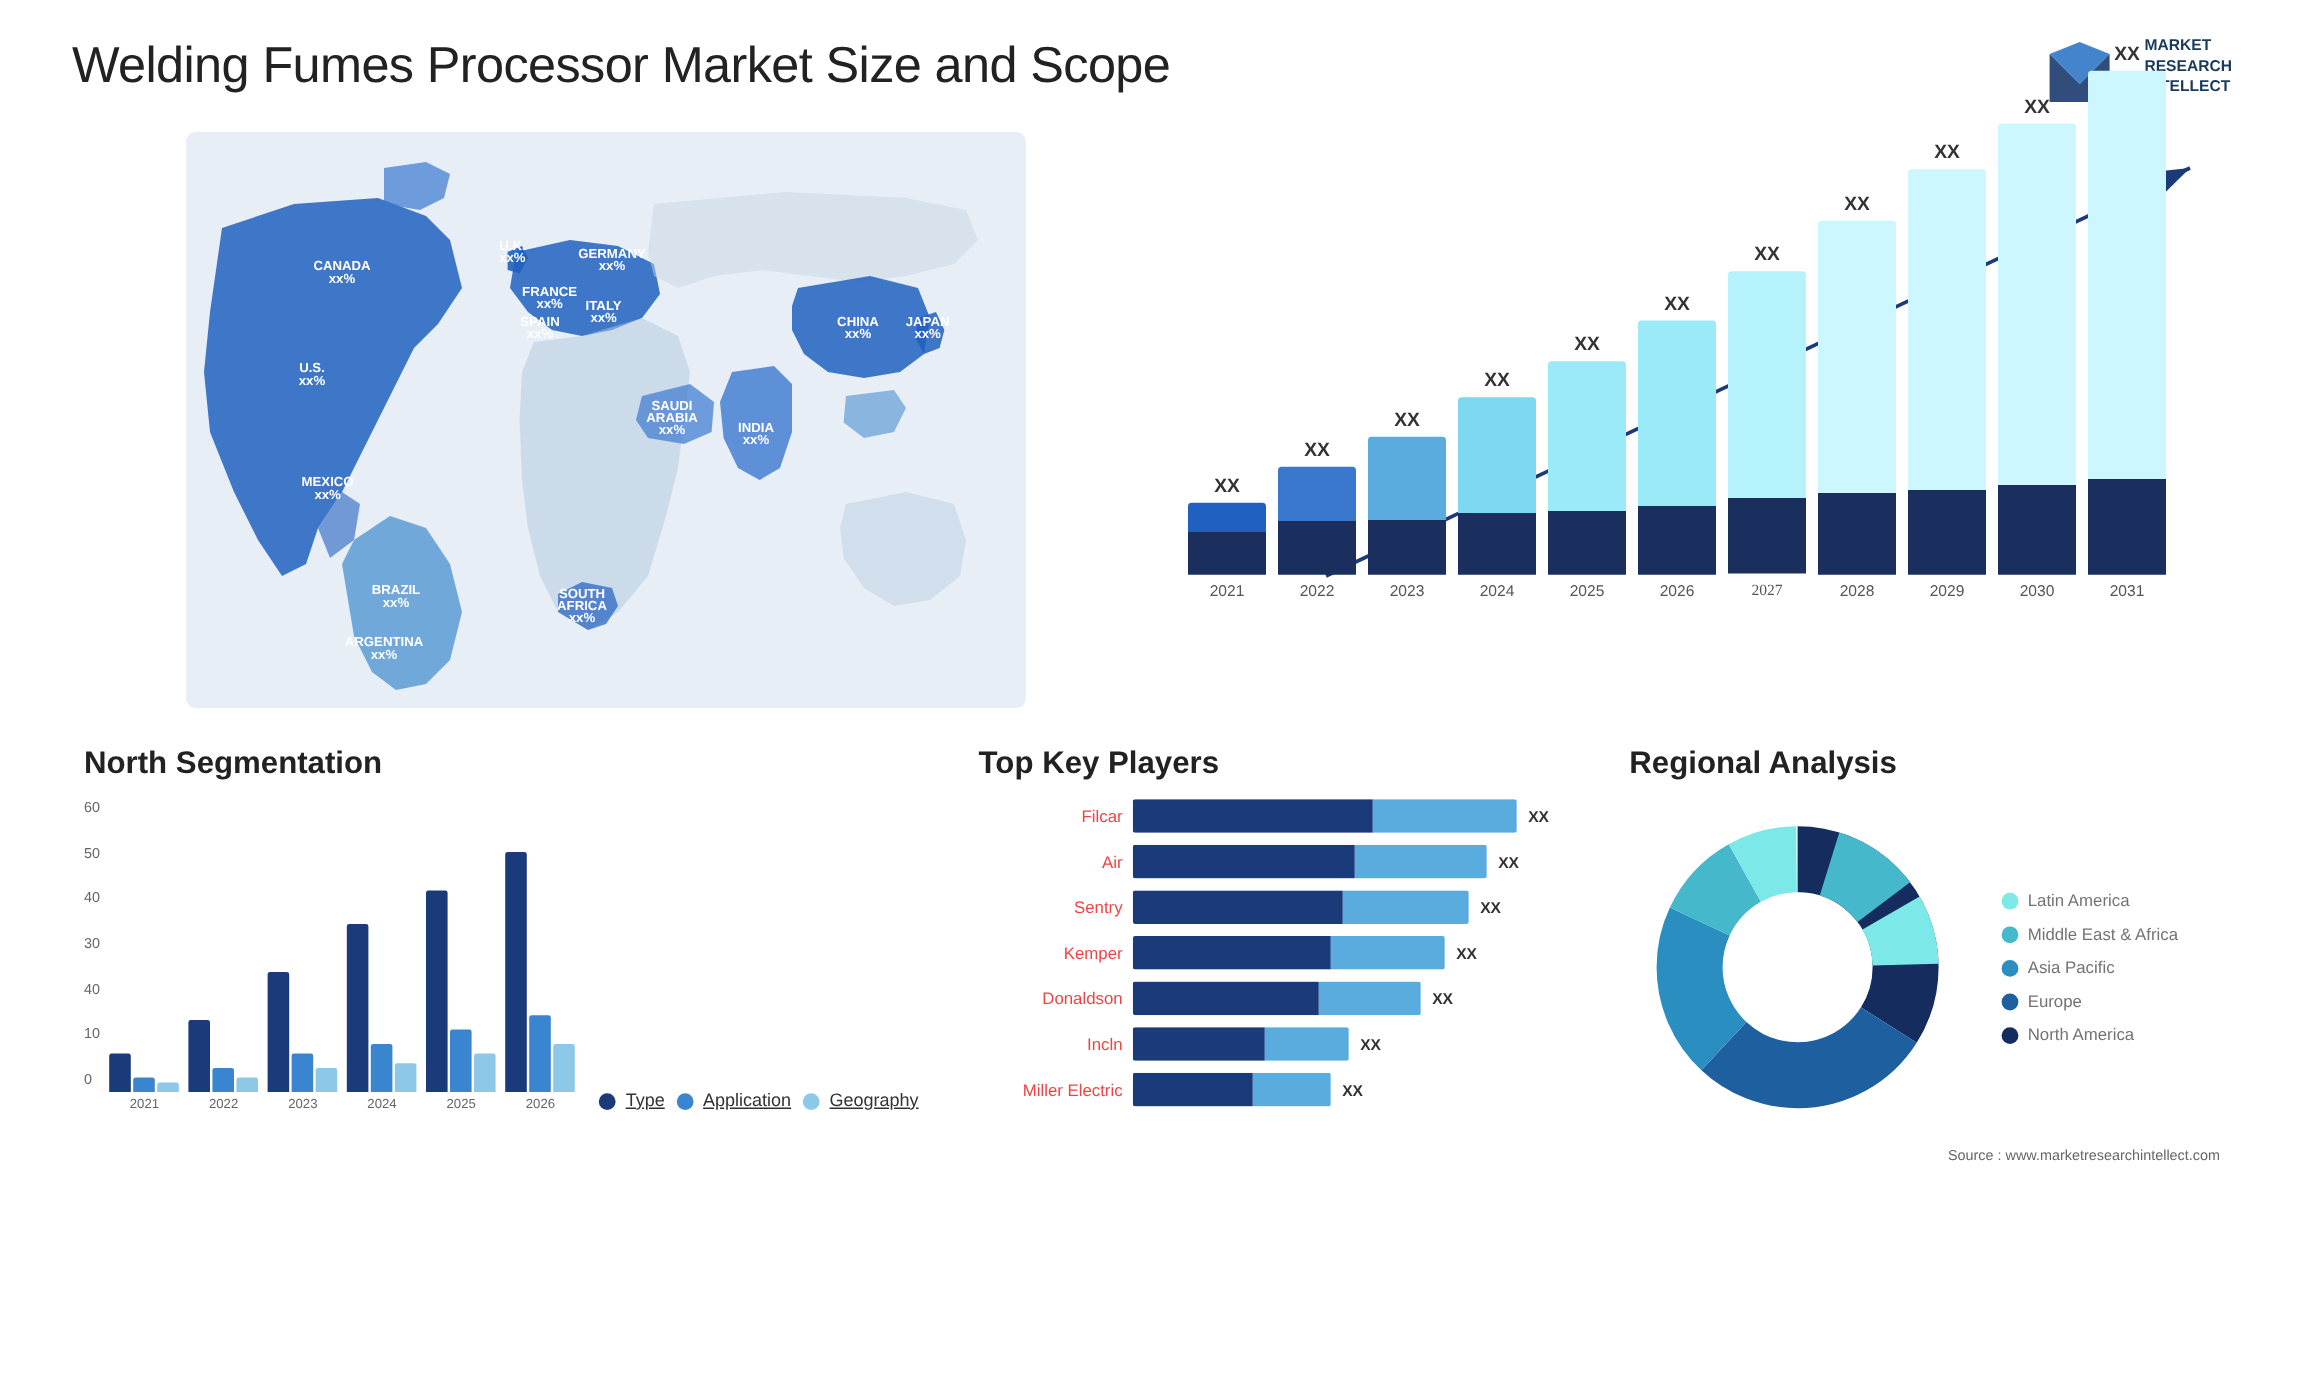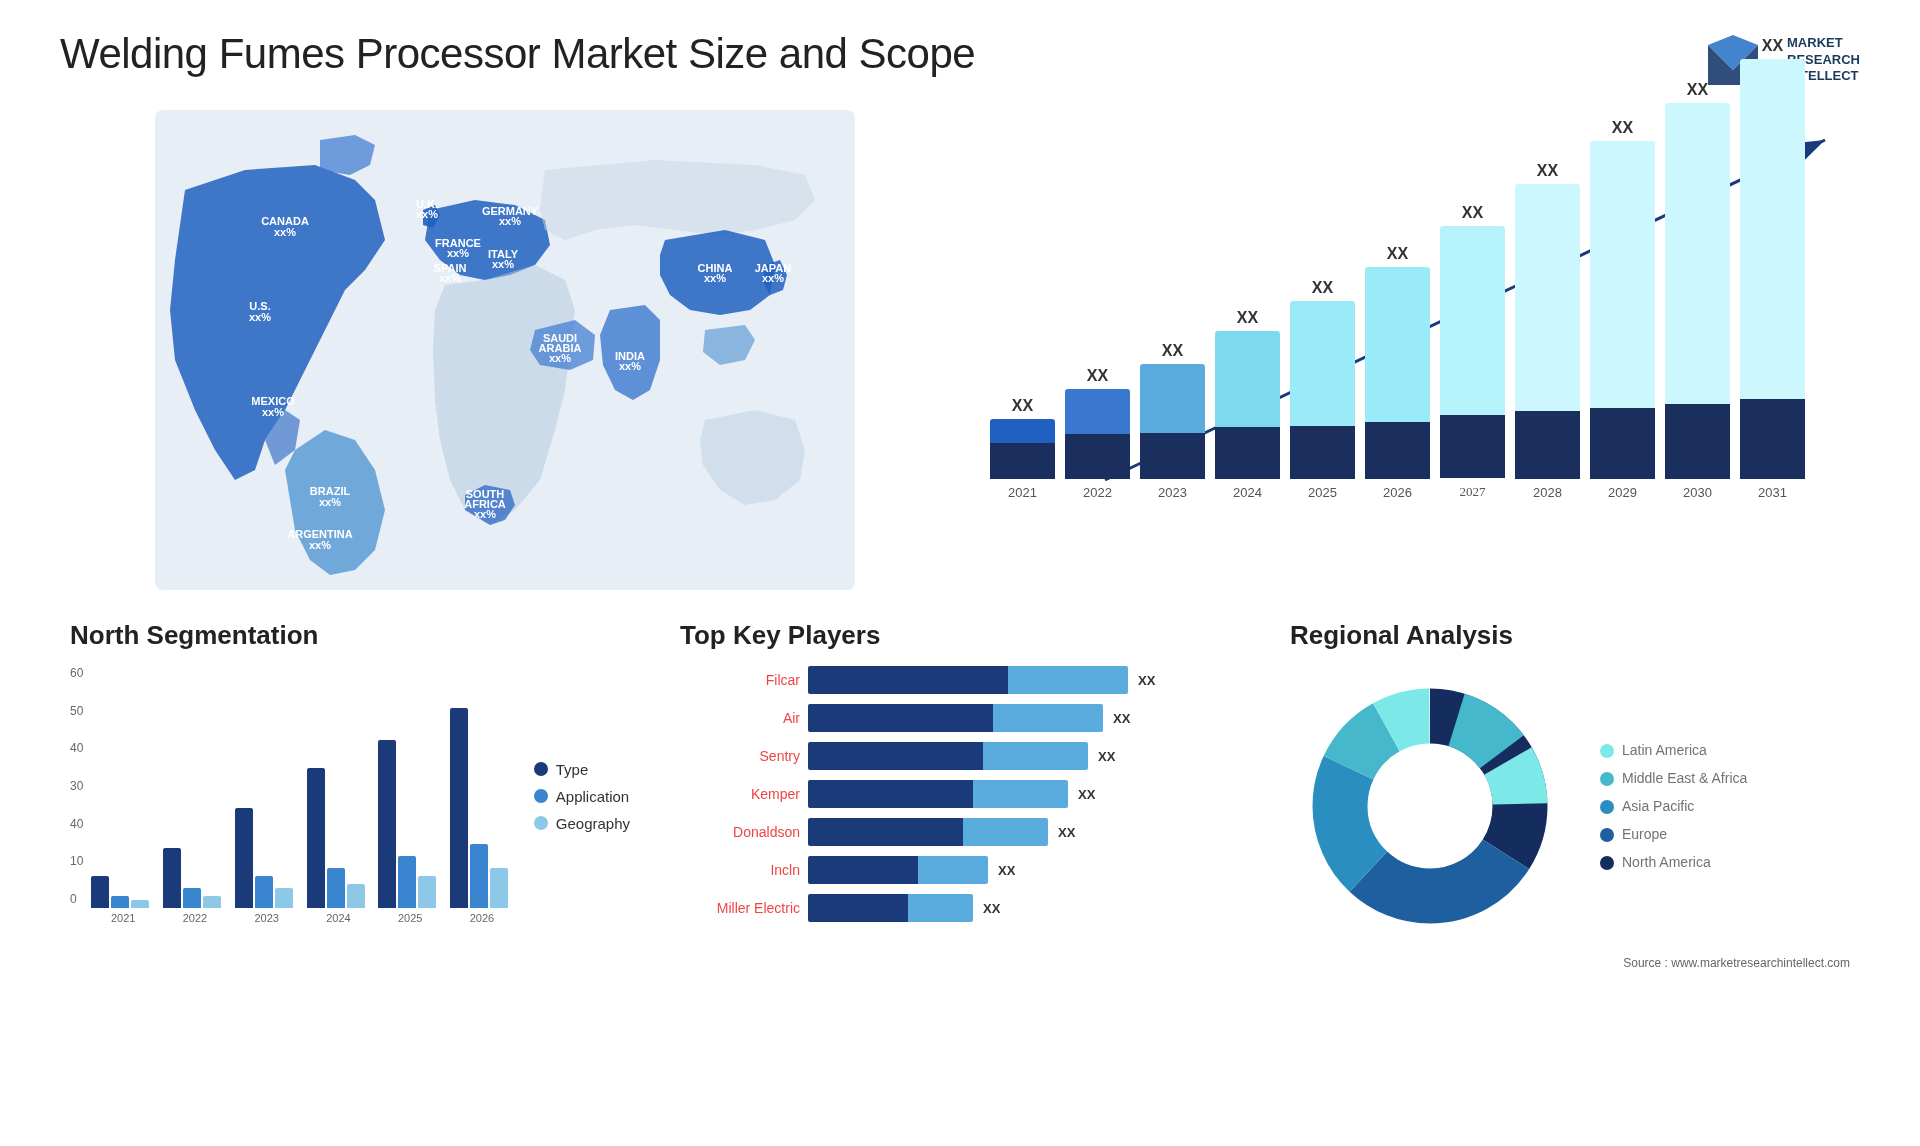--- a/index.html
+++ b/index.html
@@ -27,21 +27,21 @@
       margin-bottom: 20px;
     }
     .page-title {
       font-size: 42px;
       font-weight: 400;
       color: #222;
       letter-spacing: -0.5px;
     }
     .logo-area {
       display: flex;
-      align-items: center;
+      align-items: flex-start;
       gap: 24px;
     }
     .logo-icon {
       width: 60px;
       height: 60px;
     }
     .logo-text {
       font-size: 13px;
       font-weight: 700;
       color: #1a3a5c;
@@ -100,24 +100,25 @@
       align-items: flex-end;
       gap: 2px;
       flex: 1;
     }
     .bar {
       width: 18px;
       border-radius: 2px 2px 0 0;
     }
     .seg-legend {
       display: flex;
-      flex-direction: column;
+      flex-direction: row;
       gap: 10px;
       margin-left: 20px;
       justify-content: center;
+      text-decoration: underline;
     }
     .legend-item {
       display: flex;
       align-items: center;
       gap: 8px;
       font-size: 15px;
       color: #333;
     }
     .legend-dot {
       width: 14px;
@@ -193,21 +194,21 @@
 
     .source-text {
       font-size: 12px;
       color: #666;
       text-align: right;
       margin-top: 10px;
     }
 
     .seg-wrapper {
       display: flex;
-      align-items: center;
+      align-items: flex-end;
       gap: 0;
     }
     .bars-and-xaxis {
       flex: 1;
       display: flex;
       flex-direction: column;
     }
     .bars-row {
       display: flex;
       align-items: flex-end;

